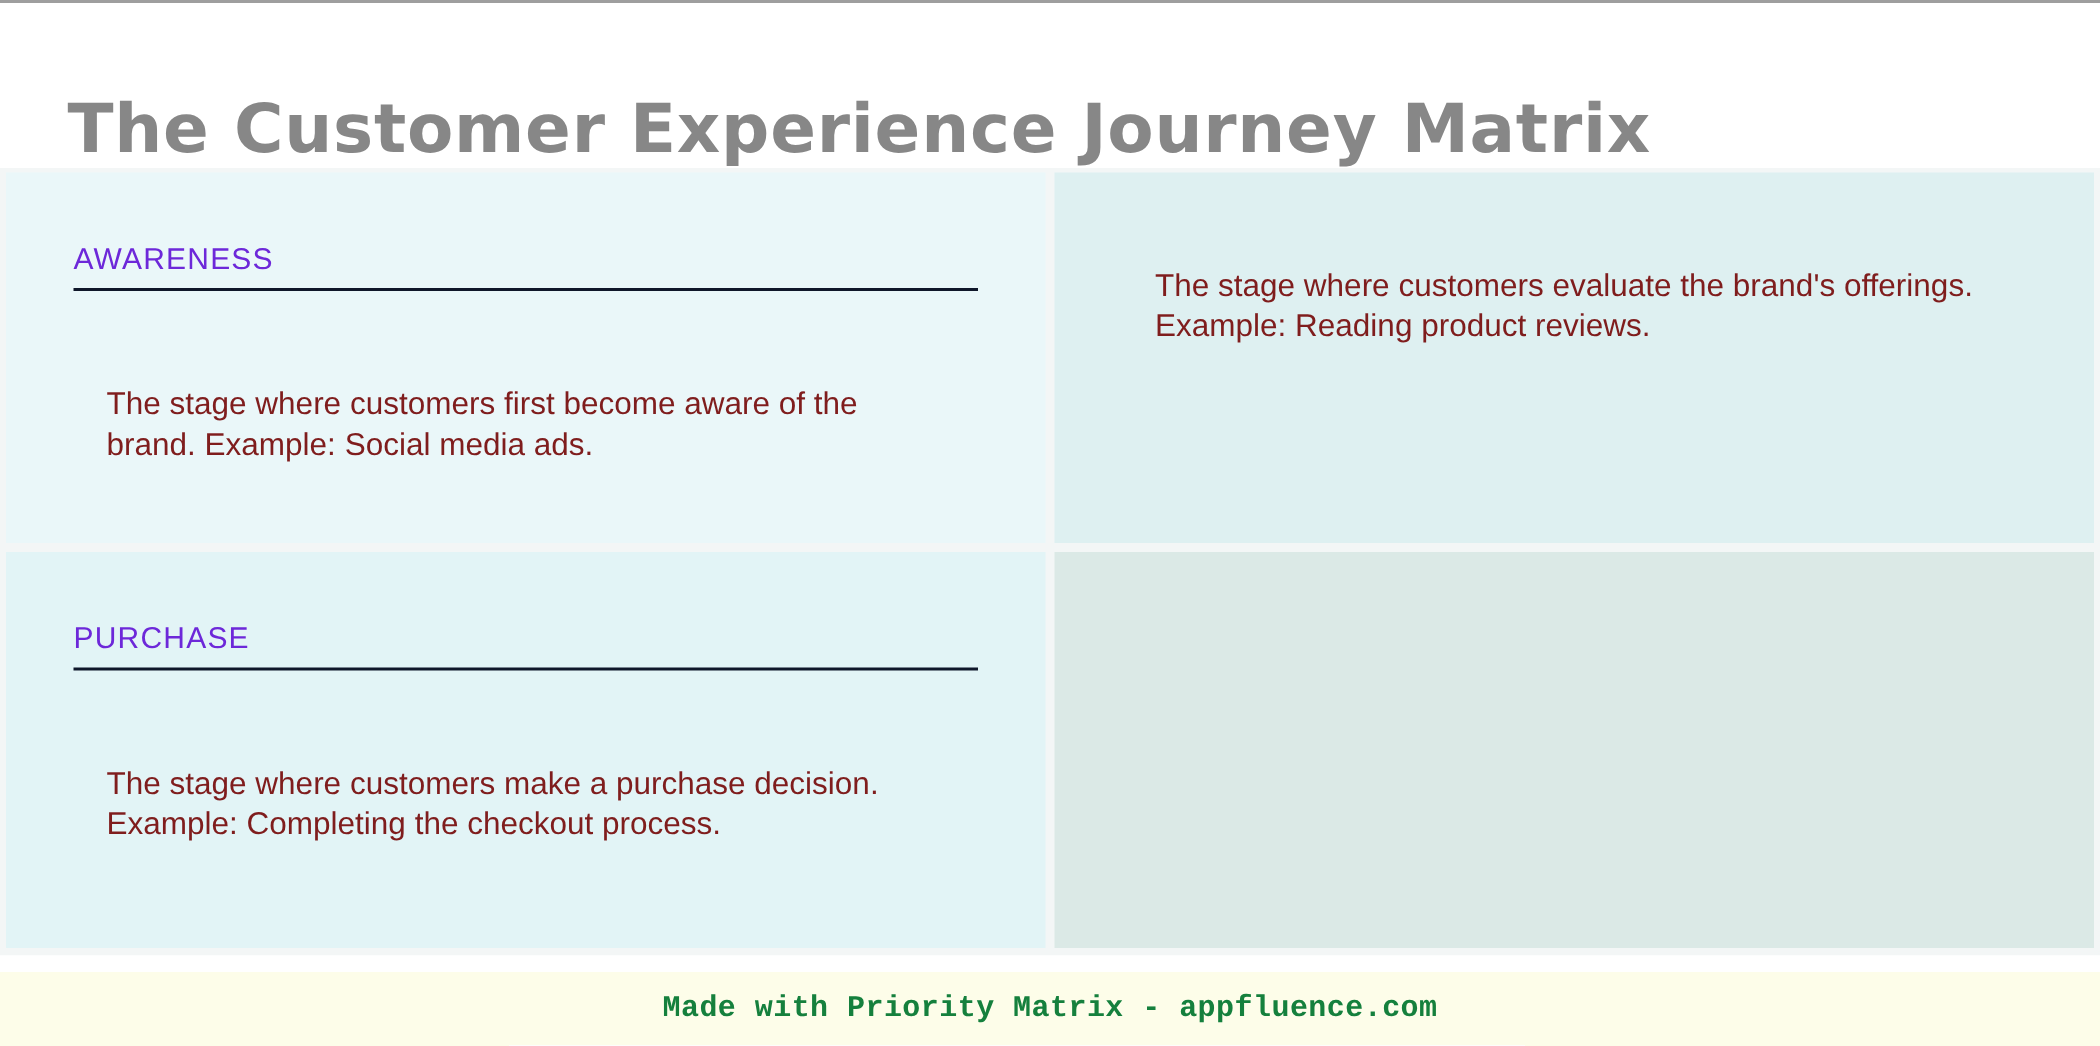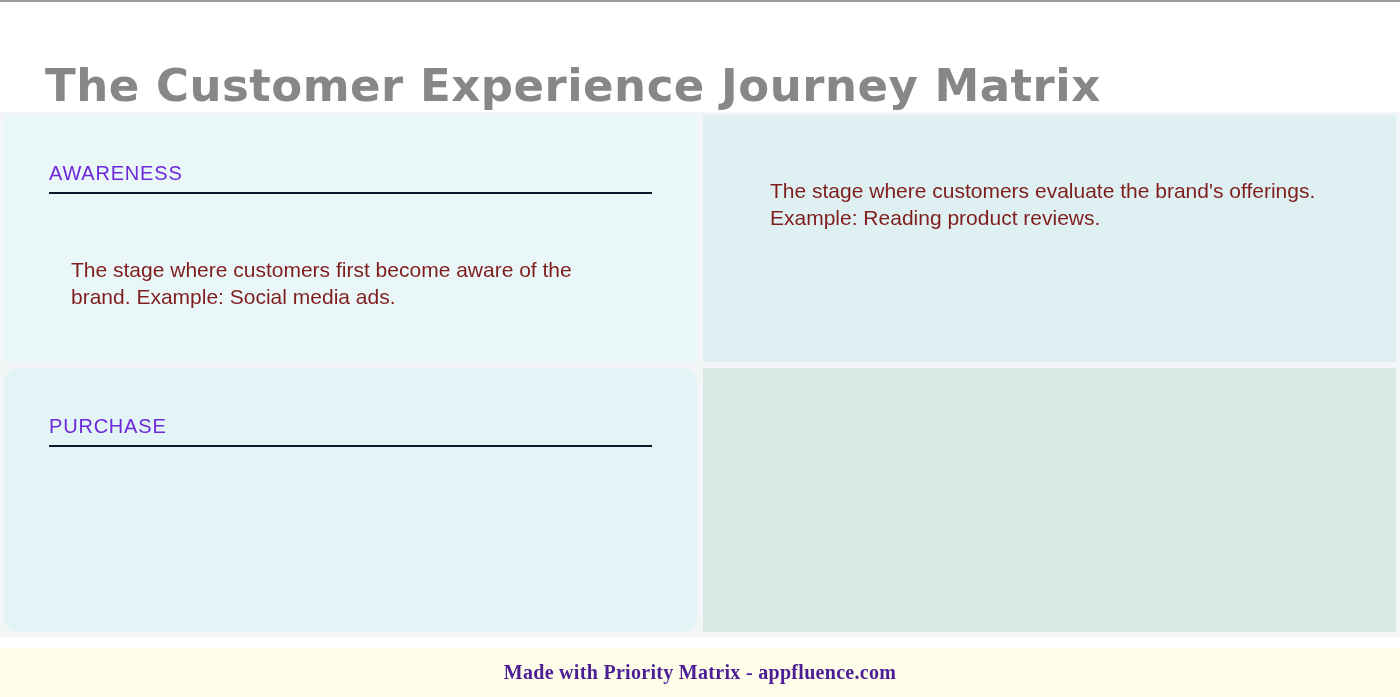--- a/index.html
+++ b/index.html
@@ -44,21 +44,21 @@
     grid-template-rows: 247px 1fr;
     gap: 6px;
   }
   .quadrant {
     box-sizing: border-box;
     padding: 0 45px;
     overflow: hidden;
   }
   .q-awareness     { background: #eaf7f9; }
   .q-consideration { background: #def0f1; }
-  .q-purchase      { background: #e2f4f6; border-radius: 14px; }
+  .q-purchase      { background: #e2f4f6; }
   .q-retention     { background: #dbe9e6; }
   .q-label {
     margin: 45px 0 0 0;
     font-size: 20px;
     font-weight: normal;
     line-height: 26px;
     color: #6d28d9;
     letter-spacing: 0.8px;
     padding-bottom: 6px;
     border-bottom: 2px solid #0f172a;
@@ -76,24 +76,24 @@
     background: #ffffff;
   }
   .footer-band {
     height: 49px;
     background: #fdfde9;
     display: flex;
     align-items: center;
     justify-content: center;
   }
   .footer-band span {
-    font-family: Liberation Serif, serif;
+    font-family: Liberation Mono, monospace;
     font-size: 20px;
     font-weight: bold;
-    color: #4c1d95;
+    color: #15803d;
     letter-spacing: 0.3px;
   }
 </style>
 </head>
 <body>
 
 <div class="frame">
 
   <header class="title-band">
     <h1>The Customer Experience Journey Matrix</h1>
@@ -105,20 +105,21 @@
       <h2 class="q-label">AWARENESS</h2>
       <p class="q-desc">The stage where customers first become aware of the brand. Example: Social media ads.</p>
     </section>
 
     <section class="quadrant q-consideration">
       <p class="q-desc">The stage where customers evaluate the brand's offerings. Example: Reading product reviews.</p>
     </section>
 
     <section class="quadrant q-purchase">
       <h2 class="q-label">PURCHASE</h2>
+      <p class="q-desc">The stage where customers make a purchase decision. Example: Completing the checkout process.</p>
     </section>
 
     <section class="quadrant q-retention">
     </section>
 
   </main>
 
   <div class="footer-gap"></div>
 
   <footer class="footer-band">

